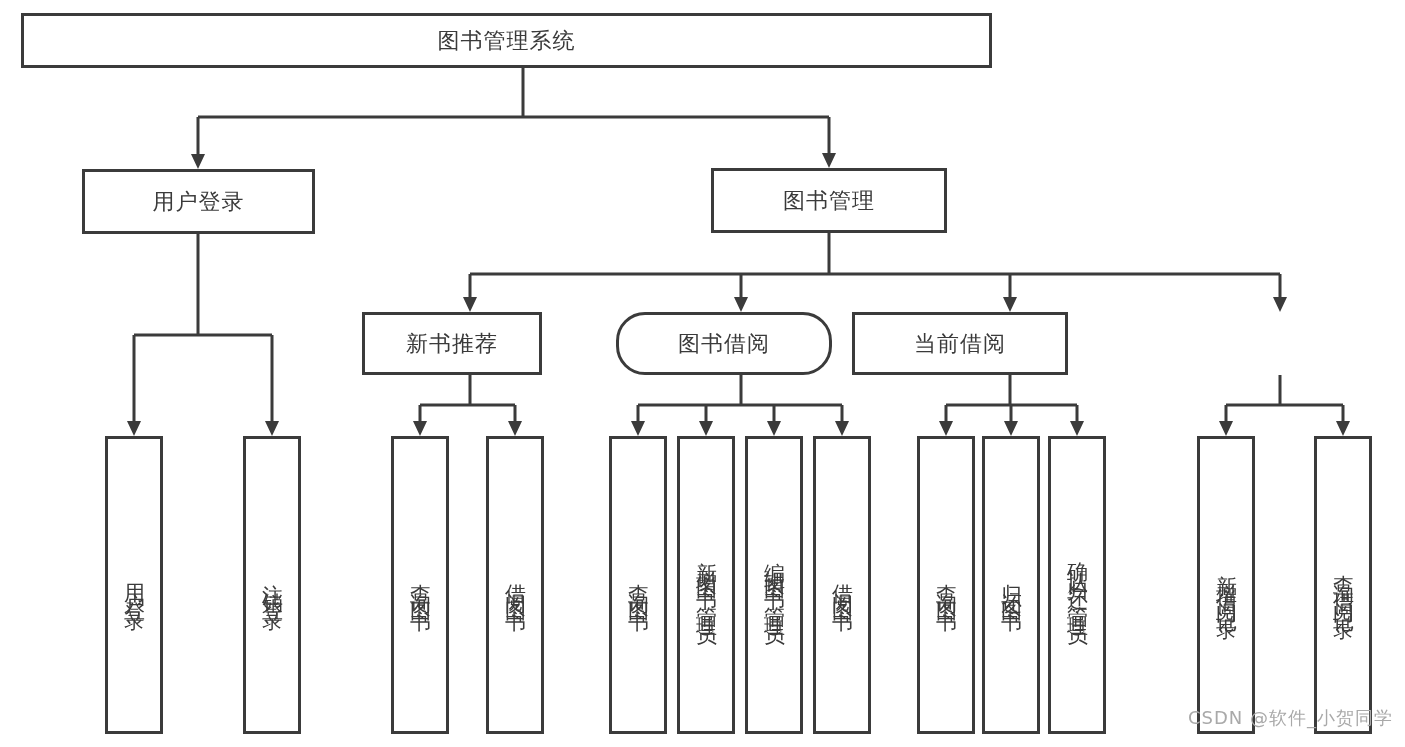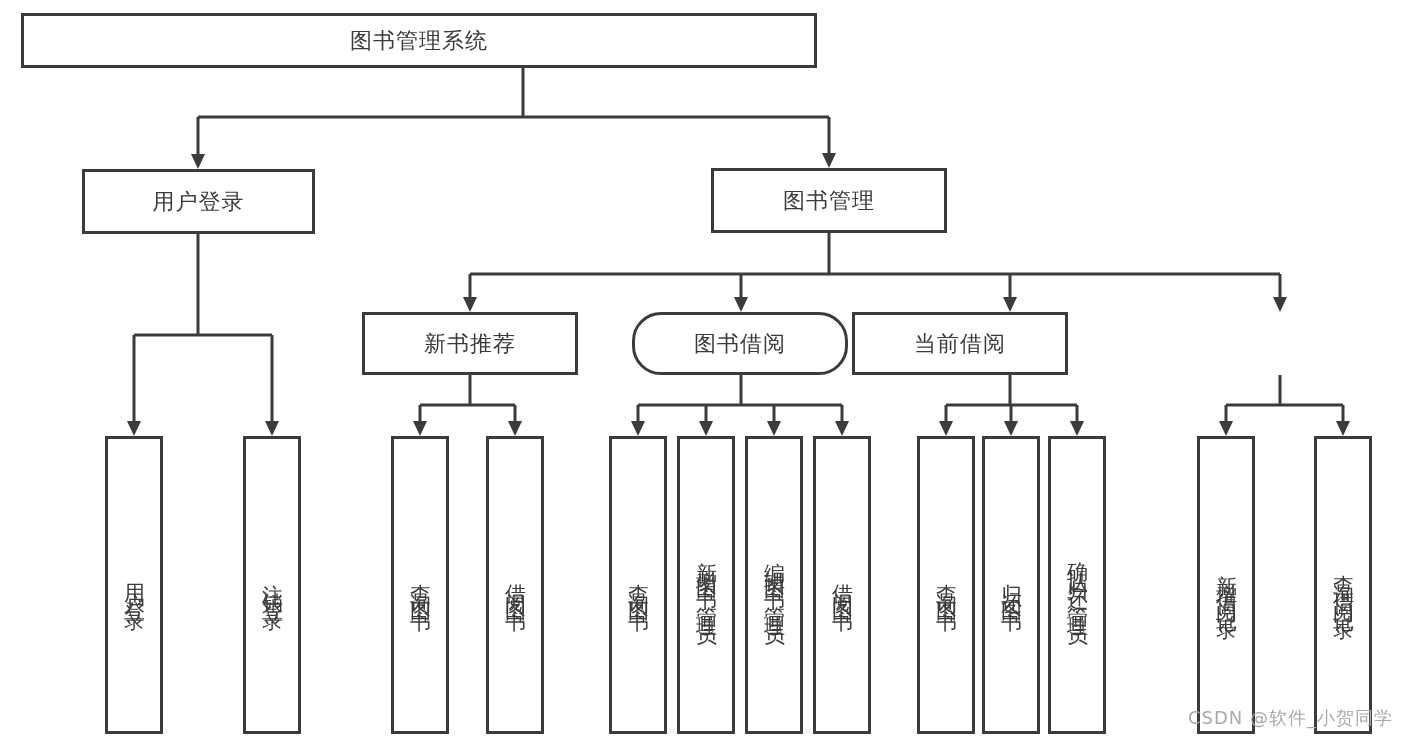--- a/index.html
+++ b/index.html
@@ -96,27 +96,27 @@
       <polygon points="1004,421 1018,421 1011,436"></polygon>
       <polygon points="1070,421 1084,421 1077,436"></polygon>
     </g>
     <g>
       <path d="M1280 375 V405 M1226 405 H1343 M1226 405 V421 M1343 405 V421"></path>
       <polygon points="1219,421 1233,421 1226,436"></polygon>
       <polygon points="1336,421 1350,421 1343,436"></polygon>
     </g>
   </svg>
 
-  <div class="node" style="left:21px;top:13px;width:796px;height:55px;">图书管理系统</div>
+  <div class="node" style="left:21px;top:13px;width:971px;height:55px;">图书管理系统</div>
 
   <div class="node" style="left:82px;top:169px;width:233px;height:65px;">用户登录</div>
   <div class="node" style="left:711px;top:168px;width:236px;height:65px;text-align:center;">图书管理</div>
 
-  <div class="node" style="left:362px;top:312px;width:216px;height:63px;">新书推荐</div>
-  <div class="node" style="left:632px;top:312px;width:216px;height:63px;border-radius:29px;">图书借阅</div>
+  <div class="node" style="left:362px;top:312px;width:180px;height:63px;">新书推荐</div>
+  <div class="node" style="left:616px;top:312px;width:216px;height:63px;border-radius:29px;">图书借阅</div>
   <div class="node" style="left:852px;top:312px;width:216px;height:63px;">当前借阅</div>
 
   <div class="leaf" style="left:105px;top:436px;width:58px;height:298px;">用户登录</div>
   <div class="leaf" style="left:243px;top:436px;width:58px;height:298px;">注销登录</div>
 
   <div class="leaf" style="left:391px;top:436px;width:58px;height:298px;">查询图书</div>
   <div class="leaf" style="left:486px;top:436px;width:58px;height:298px;">借阅图书</div>
 
   <div class="leaf" style="left:609px;top:436px;width:58px;height:298px;">查询图书</div>
   <div class="leaf" style="left:677px;top:436px;width:58px;height:298px;">新增图书（管理员）</div>

